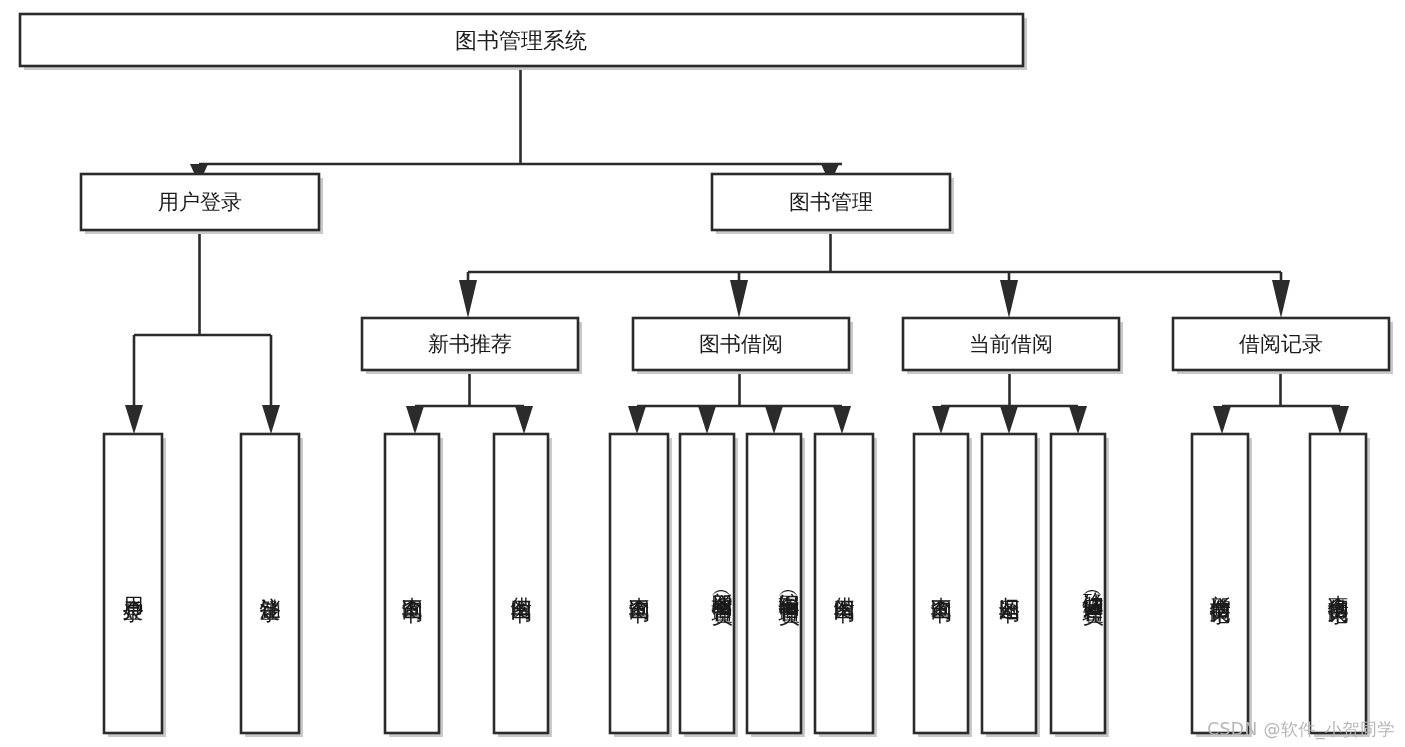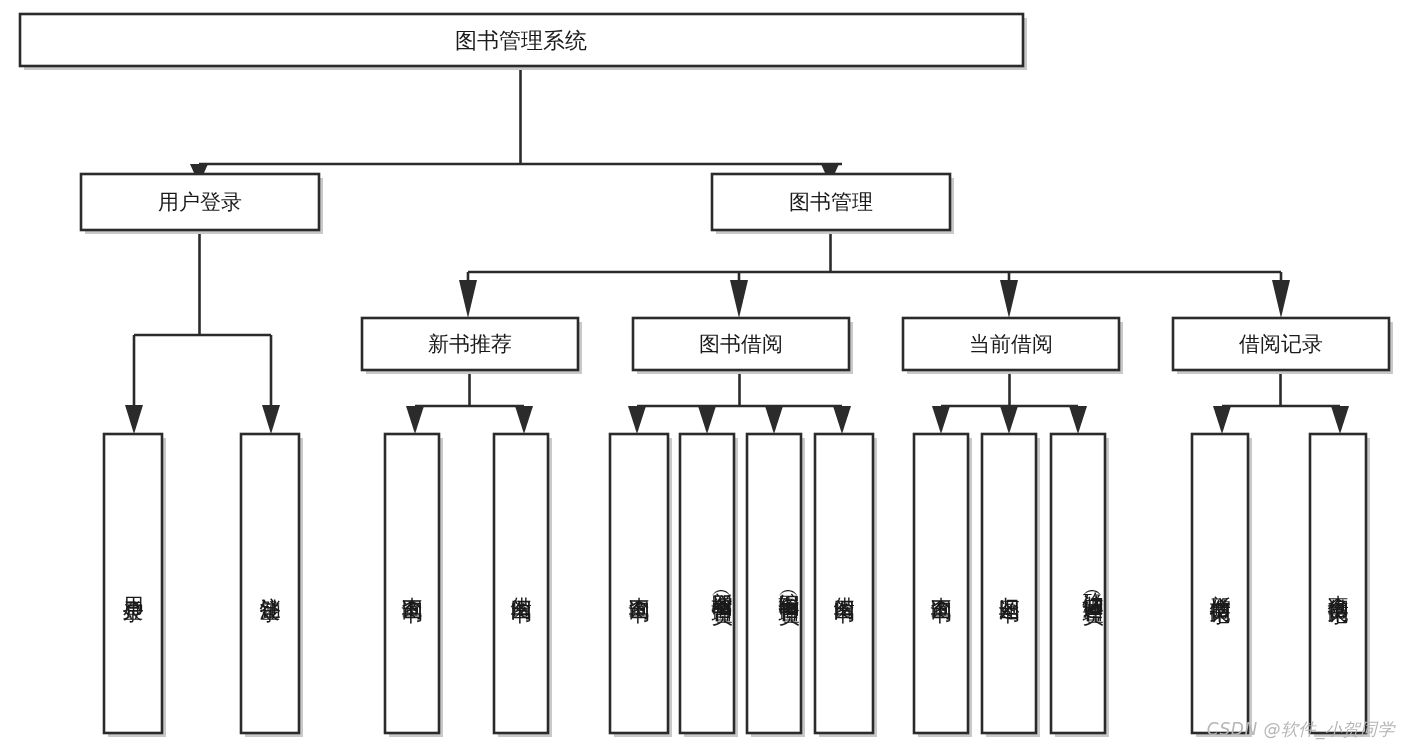--- a/index.html
+++ b/index.html
@@ -73,21 +73,20 @@
   }
   .watermark {
     position: absolute;
     right: 10px;
     bottom: 6px;
     font-family: "DejaVu Sans", "Liberation Sans", sans-serif;
     font-size: 17px;
     color: #b6b6b6;
     letter-spacing: 0.5px;
     white-space: nowrap;
-    font-style: italic;
   }
 </style>
 </head>
 <body>
 
 <div id="diagram-root">
 
   <svg class="diagram" viewBox="0 0 1405 747">
 
     <g>

